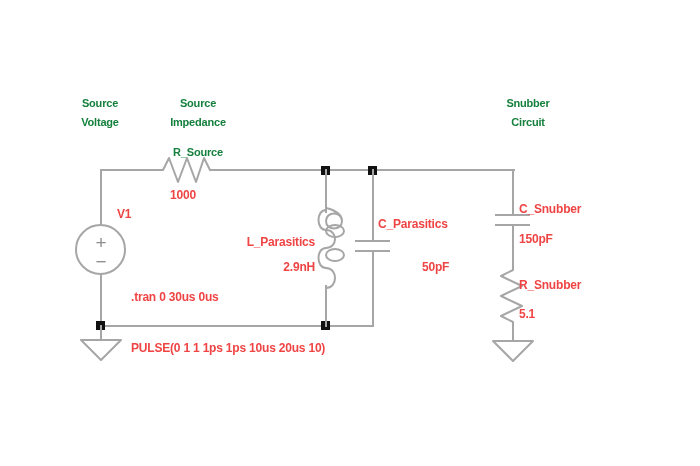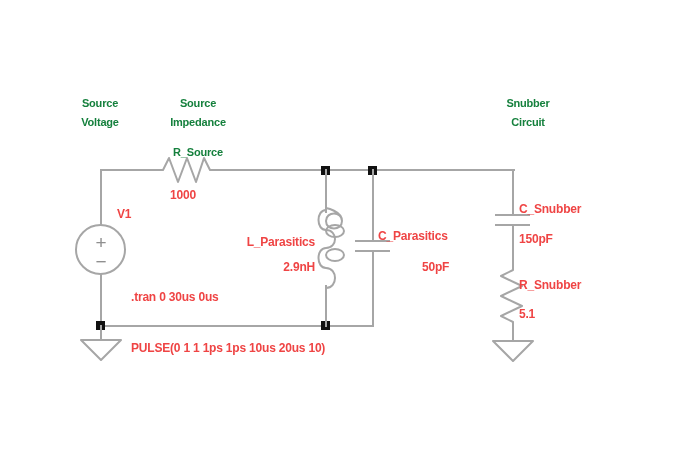--- a/index.html
+++ b/index.html
@@ -153,21 +153,21 @@
   <div class="wire v" style="left:325px; top:285px; height:42px;"></div>
 
   <div class="lbl r" style="left:185px; top:233px; width:130px;">L_Parasitics</div>
   <div class="lbl r" style="left:185px; top:258px; width:130px;">2.9nH</div>
 
   <div class="wire v" style="left:372px; top:169px; height:72px;"></div>
   <div class="capplate" style="left:355px; top:240px; width:35px;"></div>
   <div class="capplate" style="left:355px; top:250px; width:35px;"></div>
   <div class="wire v" style="left:372px; top:250px; height:77px;"></div>
 
-  <div class="lbl" style="left:378px; top:215px;margin-top:12px;">C_Parasitics</div>
+  <div class="lbl" style="left:378px; top:215px;">C_Parasitics</div>
   <div class="lbl" style="left:378px; top:258px;margin-left:44px;">50pF</div>
 
   <div class="wire v" style="left:512px; top:169px; height:46px;"></div>
   <div class="capplate" style="left:495px; top:214px; width:35px;"></div>
   <div class="capplate" style="left:495px; top:224px; width:35px;"></div>
   <div class="wire v" style="left:512px; top:224px; height:46px;"></div>
 
   <div class="lbl" style="left:519px; top:192px;margin-top:8px;">C_Snubber</div>
   <div class="lbl" style="left:519px; top:230px;">150pF</div>
 

